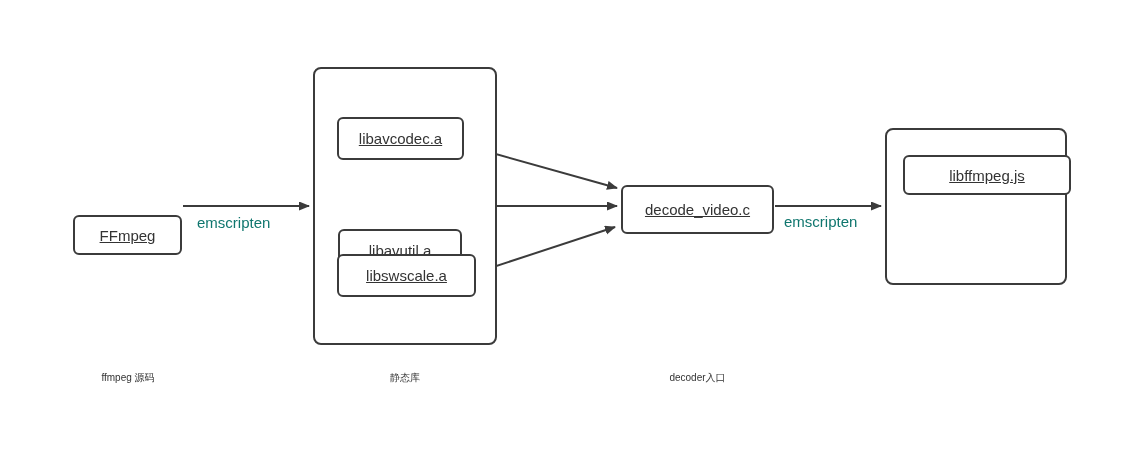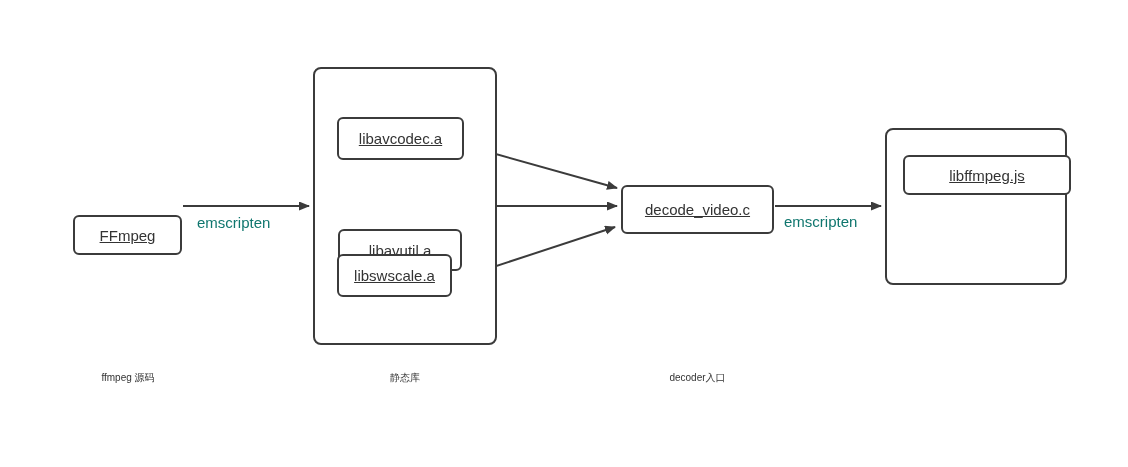--- a/index.html
+++ b/index.html
@@ -85,21 +85,21 @@
   <div class="container-box" style="left:313px; top:67px; width:184px; height:278px;"></div>
 
   <div class="node" style="left:337px; top:117px; width:127px; height:43px;">
     <span>libavcodec.a</span>
   </div>
 
   <div class="node" style="left:338px; top:185px; width:124px; height:42px;margin-top:44px;">
     <span>libavutil.a</span>
   </div>
 
-  <div class="node" style="left:337px; top:254px; width:115px; height:43px;">
+  <div class="node" style="left:337px; top:254px; width:139px; height:43px;">
     <span>libswscale.a</span>
   </div>
 
   <div class="node" style="left:621px; top:185px; width:153px; height:49px;align-items:center;">
     <span>decode_video.c</span>
   </div>
 
   <div class="edge-label" style="left:784px; top:213px;">emscripten</div>
 
   <div class="container-box" style="left:885px; top:128px; width:182px; height:157px;"></div>

